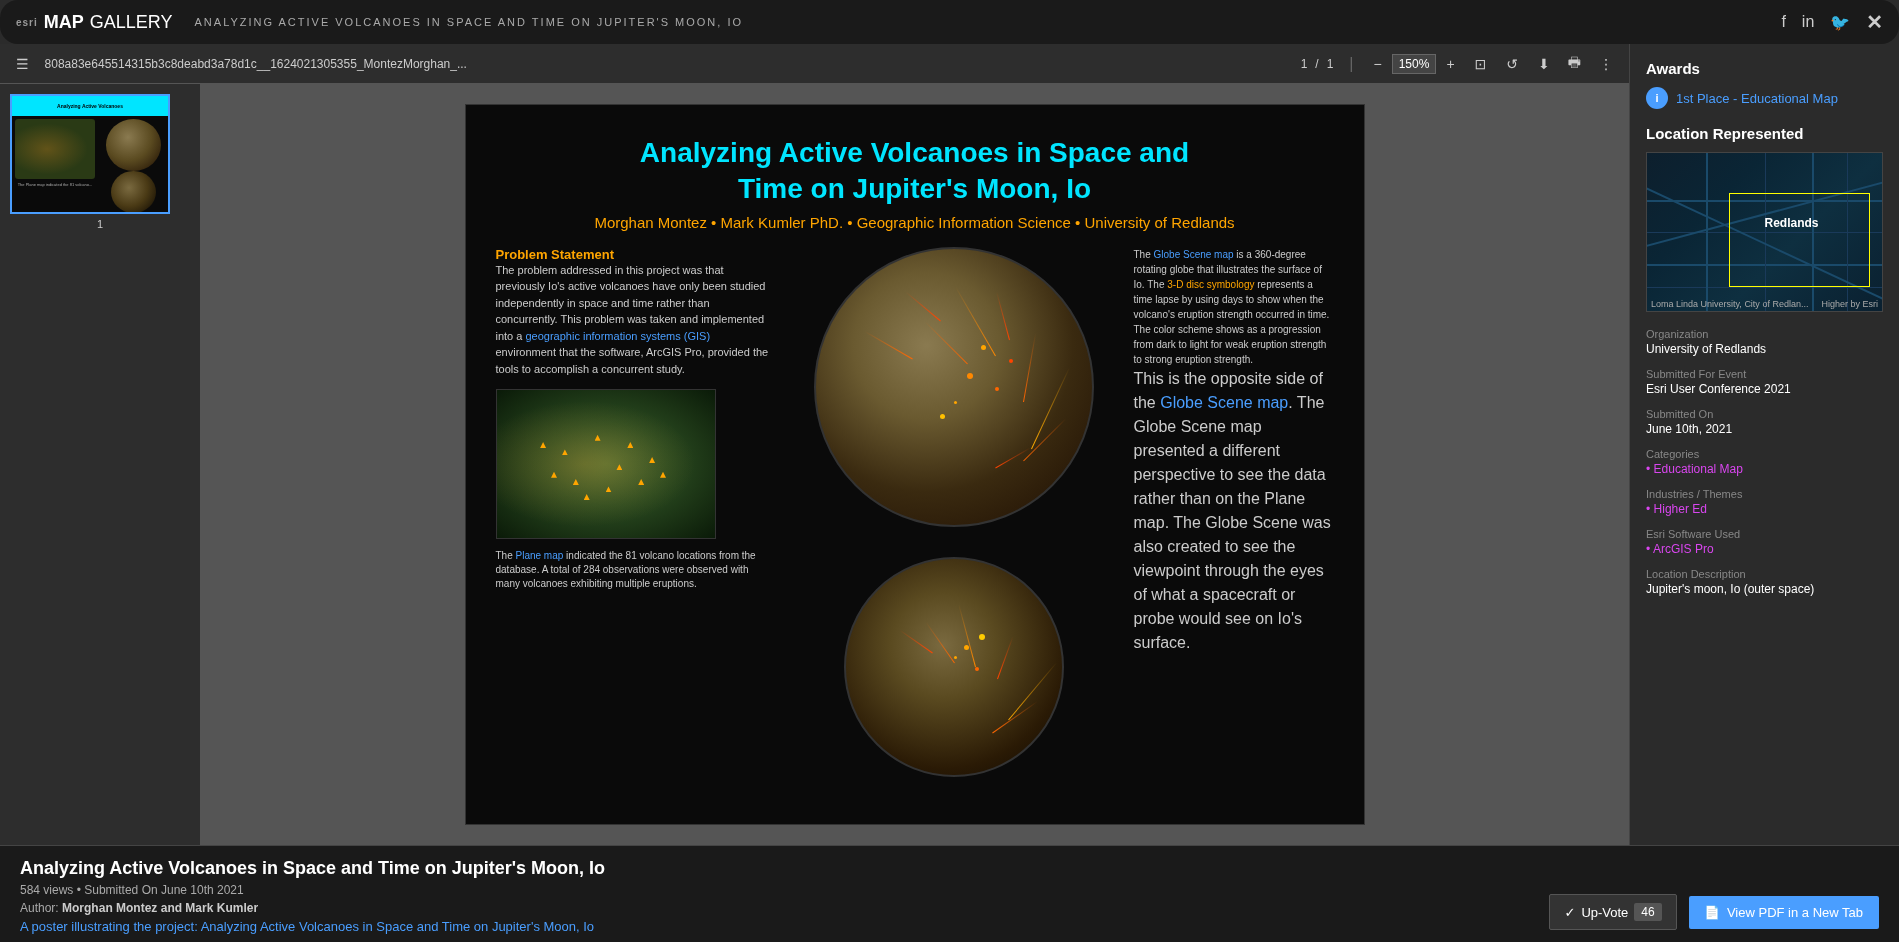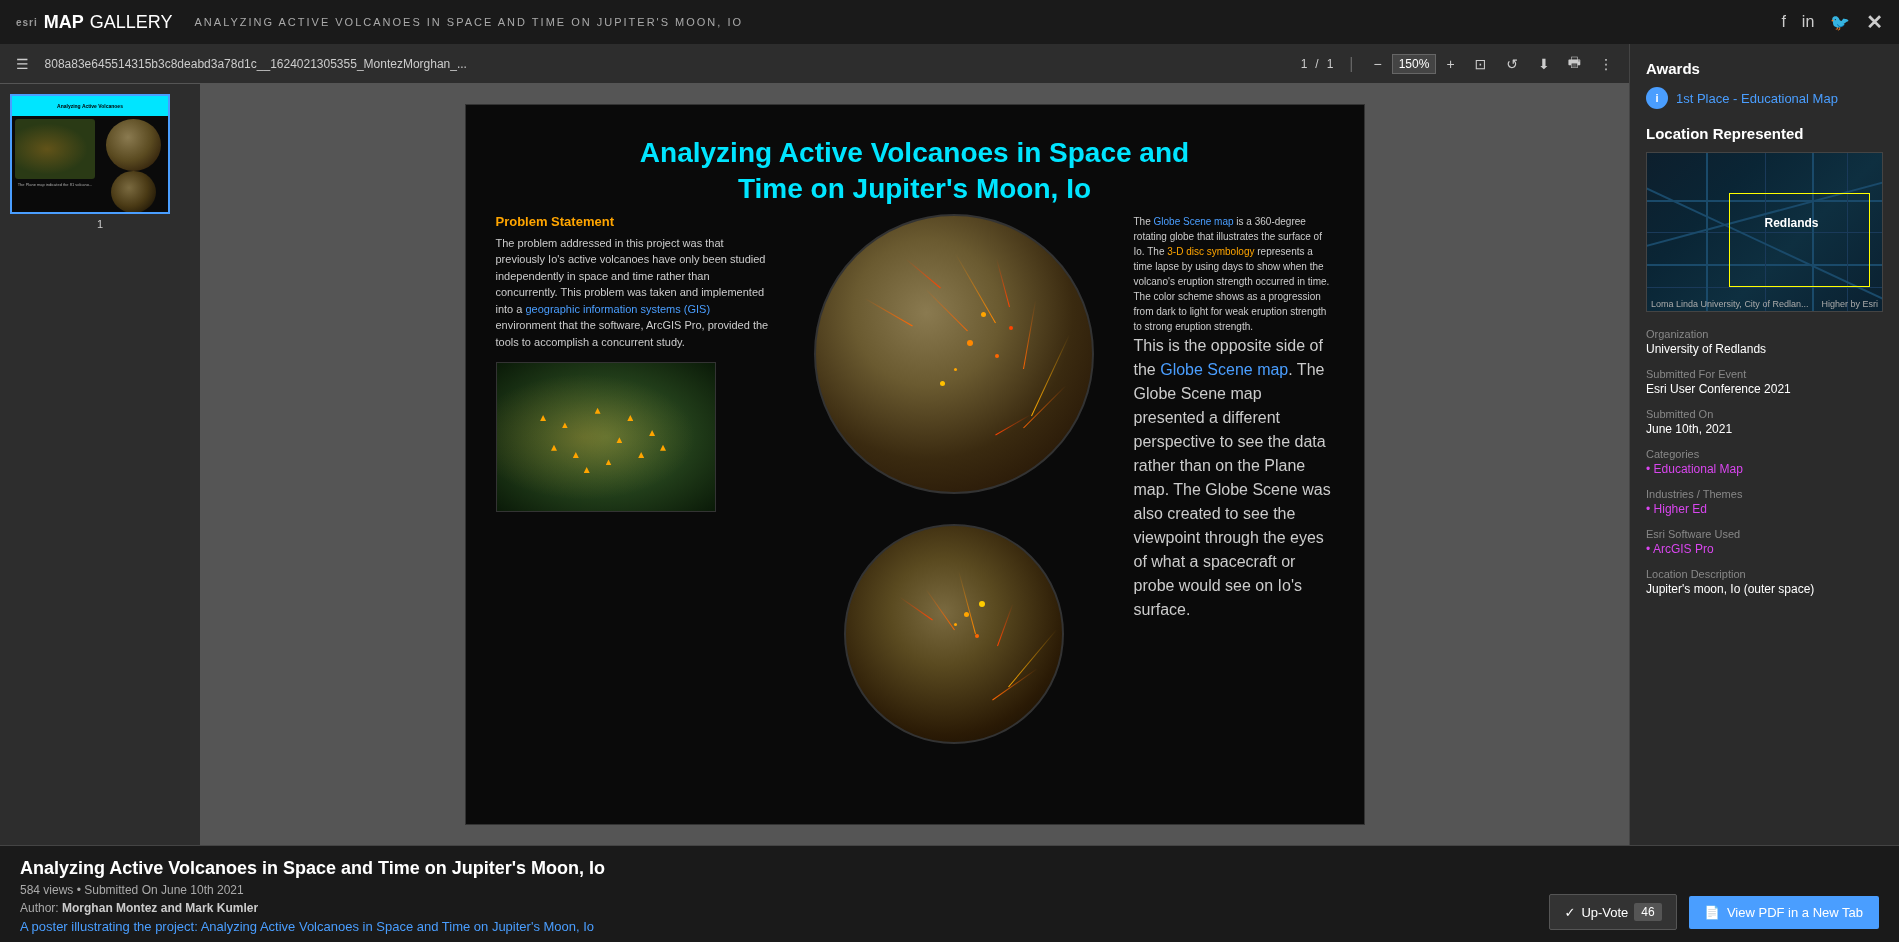--- a/index.html
+++ b/index.html
@@ -7,20 +7,21 @@
 
     
     .top-bar {
       background: #1a1a1a;
       height: 44px;
       display: flex;
       align-items: center;
       justify-content: space-between;
       padding: 0 16px;
       flex-shrink: 0;
+      border-radius: 18px;
     }
     .top-bar-left { display: flex; align-items: center; gap: 10px; }
     .logo-area { display: flex; align-items: center; gap: 6px; }
     .logo-esri { color: #999; font-size: 10px; font-weight: bold; letter-spacing: 1px; }
     .logo-map { color: #fff; font-size: 18px; font-weight: bold; }
     .logo-gallery { color: #fff; font-size: 18px; }
     .top-bar-subtitle { color: #aaa; font-size: 11px; letter-spacing: 2px; text-transform: uppercase; margin-left: 12px; }
     .top-bar-icons { display: flex; align-items: center; gap: 16px; }
     .top-bar-icon { color: #ccc; font-size: 16px; cursor: pointer; }
     .close-btn { color: #ccc; font-size: 20px; cursor: pointer; font-weight: bold; }
@@ -93,21 +94,21 @@
     }
 
     
     .poster-title { text-align: center; color: #00e5ff; font-size: 28px; font-weight: bold; line-height: 1.3; margin-bottom: 6px; }
     .poster-authors { text-align: center; color: #ffa500; font-size: 15px; margin-bottom: 16px; }
     .poster-body { display: flex; gap: 20px; }
     .poster-left { flex: 1; }
     .poster-center { width: 320px; display: flex; flex-direction: column; align-items: center; }
     .poster-right { width: 200px; font-size: 12px; color: #ddd; }
 
-    .problem-title { color: #ffa500; font-size: 13px; font-weight: bold; margin-bottom: 6px; }
+    .problem-title { color: #ffa500; font-size: 13px; font-weight: bold; }
     .problem-text { font-size: 11px; color: #ccc; line-height: 1.5; }
     .problem-text .highlight { color: #4a9eff; }
 
     .plane-map-container { width: 220px; height: 150px; background: radial-gradient(ellipse, #4a6a30 0%, #2a4a20 40%, #0a1a08 100%); border: 1px solid #333; margin: 10px 0; position: relative; overflow: hidden; }
     .plane-map-overlay { position: absolute; inset: 0; background: radial-gradient(ellipse at 40% 50%, rgba(200,150,50,0.3) 0%, transparent 60%); }
     .map-markers { position: absolute; inset: 0; }
     .marker { position: absolute; width: 6px; height: 6px; background: #ffa500; clip-path: polygon(50% 0%, 0% 100%, 100% 100%); }
     .plane-caption { font-size: 10px; color: #ccc; line-height: 1.4; margin-top: 4px; }
     .plane-caption .link { color: #4a9eff; }
 
@@ -258,20 +259,21 @@
         </div>
       </div>
 
       <div class="pdf-main">
         <div class="pdf-page">
 
           <div class="poster-title">
             <span>Analyzing Active Volcanoes in Space and</span><br>
             <span>Time on Jupiter's Moon, Io</span>
           </div>
+          <div class="poster-authors">Morghan Montez  •  Mark Kumler PhD.  •  Geographic Information Science  •  University of Redlands</div>
 
           <div class="poster-body">
 
             <div class="poster-left">
               <div class="problem-title">Problem Statement</div>
               <div class="problem-text">
                 The problem addressed in this project was that previously Io's active volcanoes have only been studied independently in space and time rather than concurrently. This problem was taken and implemented into a <span class="highlight">geographic information systems (GIS)</span> environment that the software, ArcGIS Pro, provided the tools to accomplish a concurrent study.
               </div>
 
               <div style="margin-top:12px;">
@@ -286,20 +288,23 @@
                     <div class="marker" style="left:60%;top:35%;"></div>
                     <div class="marker" style="left:50%;top:65%;"></div>
                     <div class="marker" style="left:25%;top:55%;"></div>
                     <div class="marker" style="left:70%;top:45%;"></div>
                     <div class="marker" style="left:40%;top:70%;"></div>
                     <div class="marker" style="left:65%;top:60%;"></div>
                     <div class="marker" style="left:20%;top:35%;"></div>
                     <div class="marker" style="left:75%;top:55%;"></div>
                   </div>
                 </div>
+                <div class="plane-caption">
+                  The <span class="link">Plane map</span> indicated the 81 volcano locations from the database. A total of 284 observations were observed with many volcanoes exhibiting multiple eruptions.
+                </div>
               </div>
             </div>
 
             <div class="poster-center">
 
               <div class="globe-main">
                 <div class="globe-spikes">
 
                   <div style="position:absolute; width:1px; height:60px; background:linear-gradient(to top, #ff6600, transparent); top:20%; left:55%; transform:rotate(-45deg); transform-origin:bottom;"></div>
                   <div style="position:absolute; width:1px; height:80px; background:linear-gradient(to top, #ff8800, transparent); top:10%; left:65%; transform:rotate(-30deg); transform-origin:bottom;"></div>

